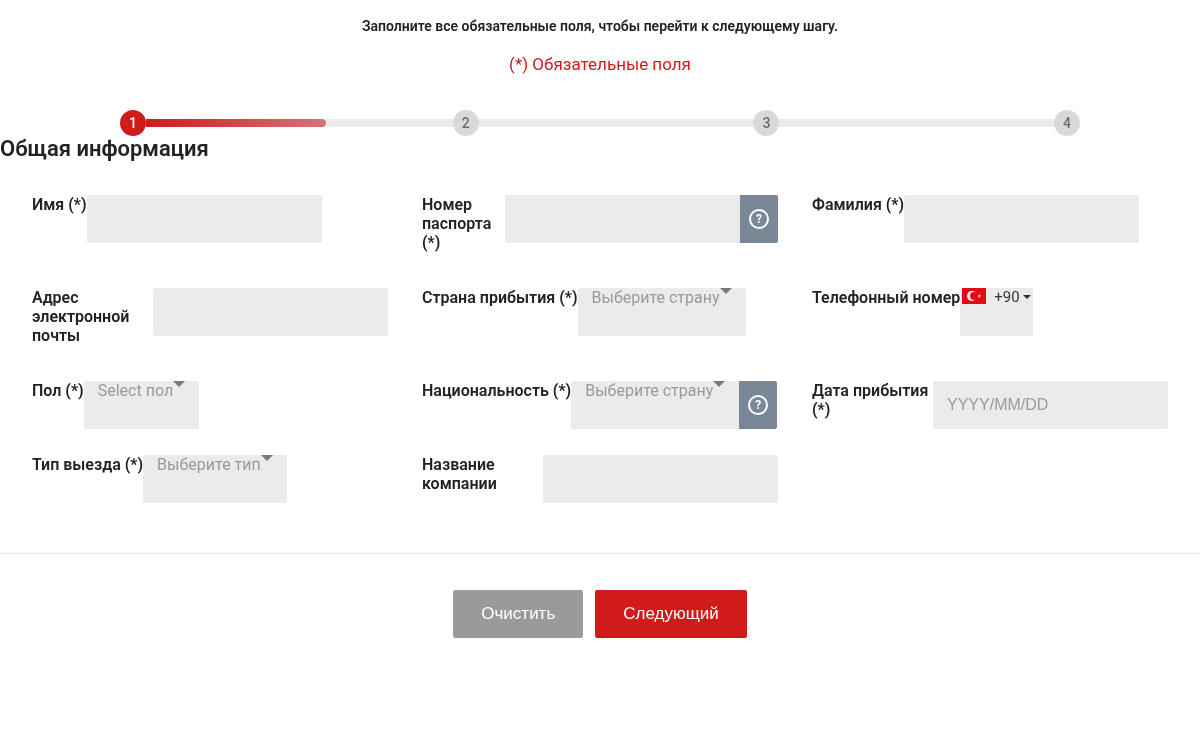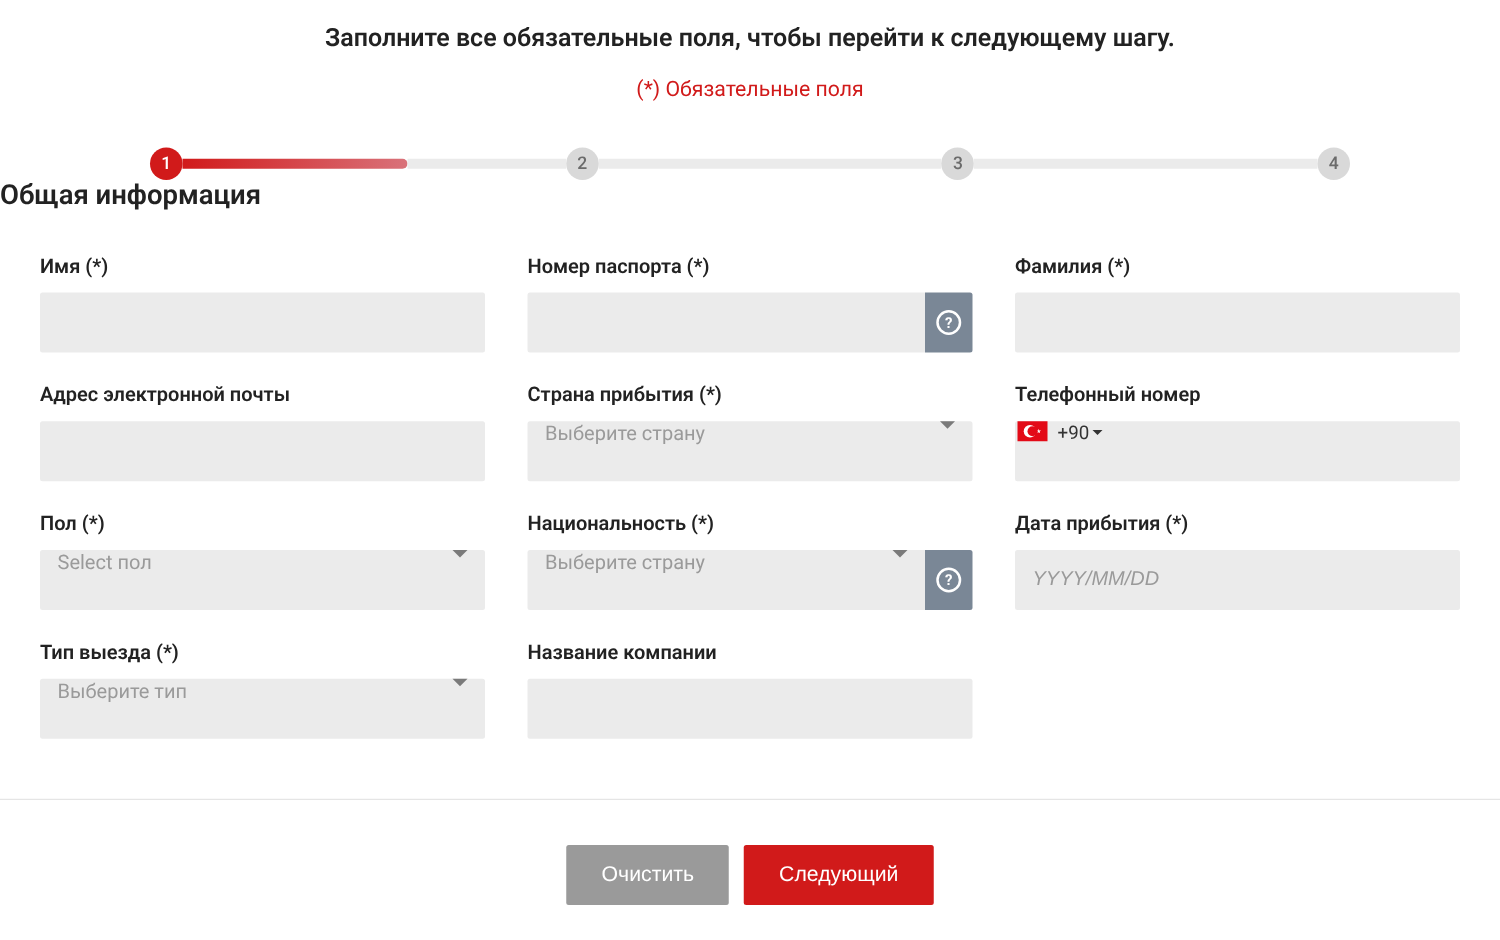--- a/index.html
+++ b/index.html
@@ -4,21 +4,21 @@
   <style>
     * { box-sizing: border-box; margin: 0; padding: 0; }
     body {
       font-family: -apple-system, BlinkMacSystemFont, "Segoe UI", Roboto, Arial, sans-serif;
       background: #fff;
       color: #333;
     }
     .container { width: 1200px; margin: 0 auto; }
     .instruction {
       text-align: center;
-      font-size: 20px;
+      font-size: 14px;
       font-weight: 600;
       color: #222;
       padding-top: 18px;
     }
     .required-note {
       text-align: center;
       font-size: 17px;
       color: #d11a1a;
       margin-top: 20px;
     }
@@ -48,21 +48,21 @@
       color: #222;
       margin-bottom: 34px;
     }
     .form-grid {
       display: grid;
       grid-template-columns: 1fr 1fr 1fr;
       column-gap: 34px;
       row-gap: 24px;
       padding: 0 32px;
     }
-    .field { display: flex; flex-direction: column; }
+    .field { display: flex; flex-direction: row; }
     .field-label {
       font-size: 16px;
       font-weight: 600;
       color: #222;
       margin-bottom: 12px;
     }
     .input, .select, .phone-box, .date-input {
       height: 48px;
       background: #ebebeb;
       border: none;
@@ -134,21 +134,21 @@
       clip-path: polygon(50% 0%, 61% 35%, 98% 35%, 68% 57%, 79% 91%, 50% 70%, 21% 91%, 32% 57%, 2% 35%, 39% 35%);
     }
     .dial-code { font-size: 15px; color: #333; display: flex; align-items:center; }
     .small-chevron {
       width: 0; height: 0;
       border-left: 4px solid transparent;
       border-right: 4px solid transparent;
       border-top: 4px solid #333;
       margin-left: 3px;
     }
-    .date-input { color: #8b5cf6; cursor: text; font-style: italic; }
+    .date-input { color: #8b5cf6; cursor: text; }
     .footer {
       margin-top: 48px;
       border-top: 1px solid #e5e5e5;
       padding: 36px 0 18px 0;
       display: flex;
       justify-content: center;
       gap: 12px;
     }
     .btn {
       height: 48px;

